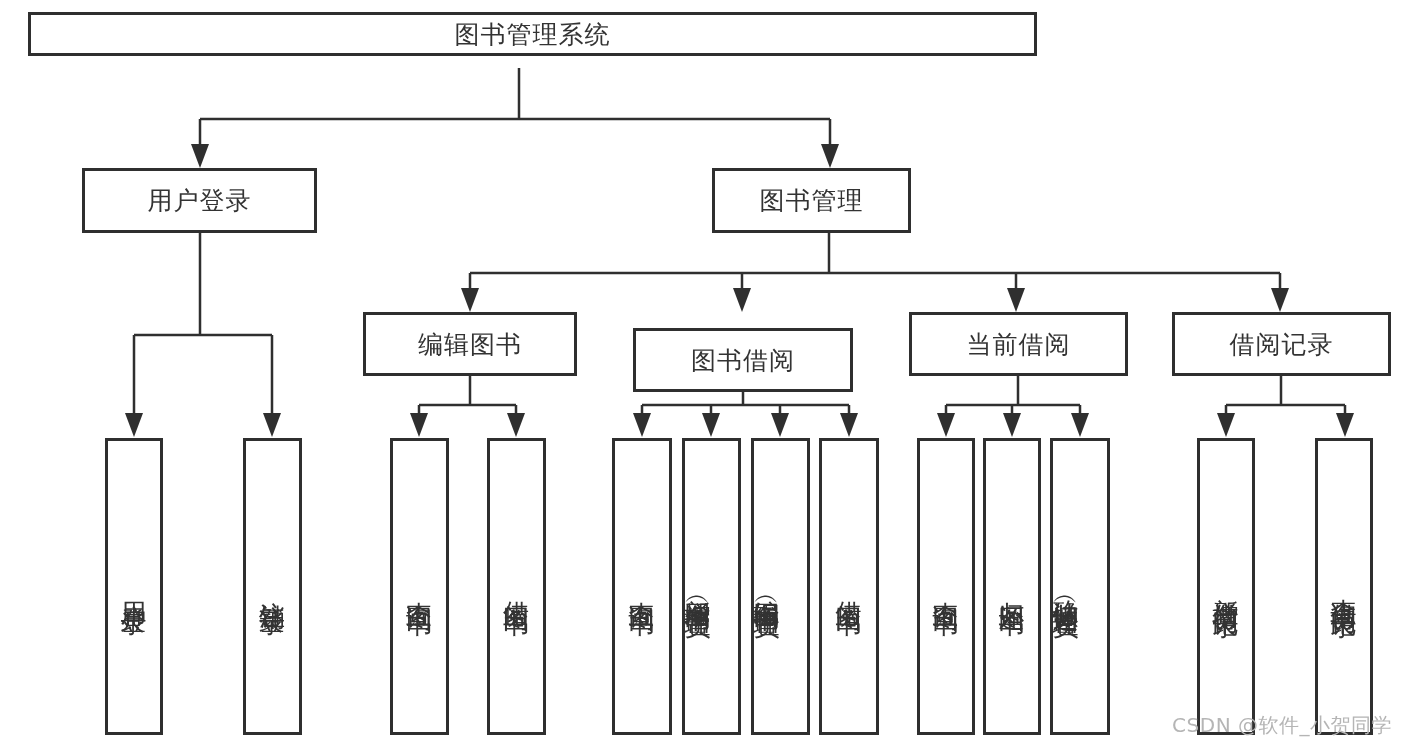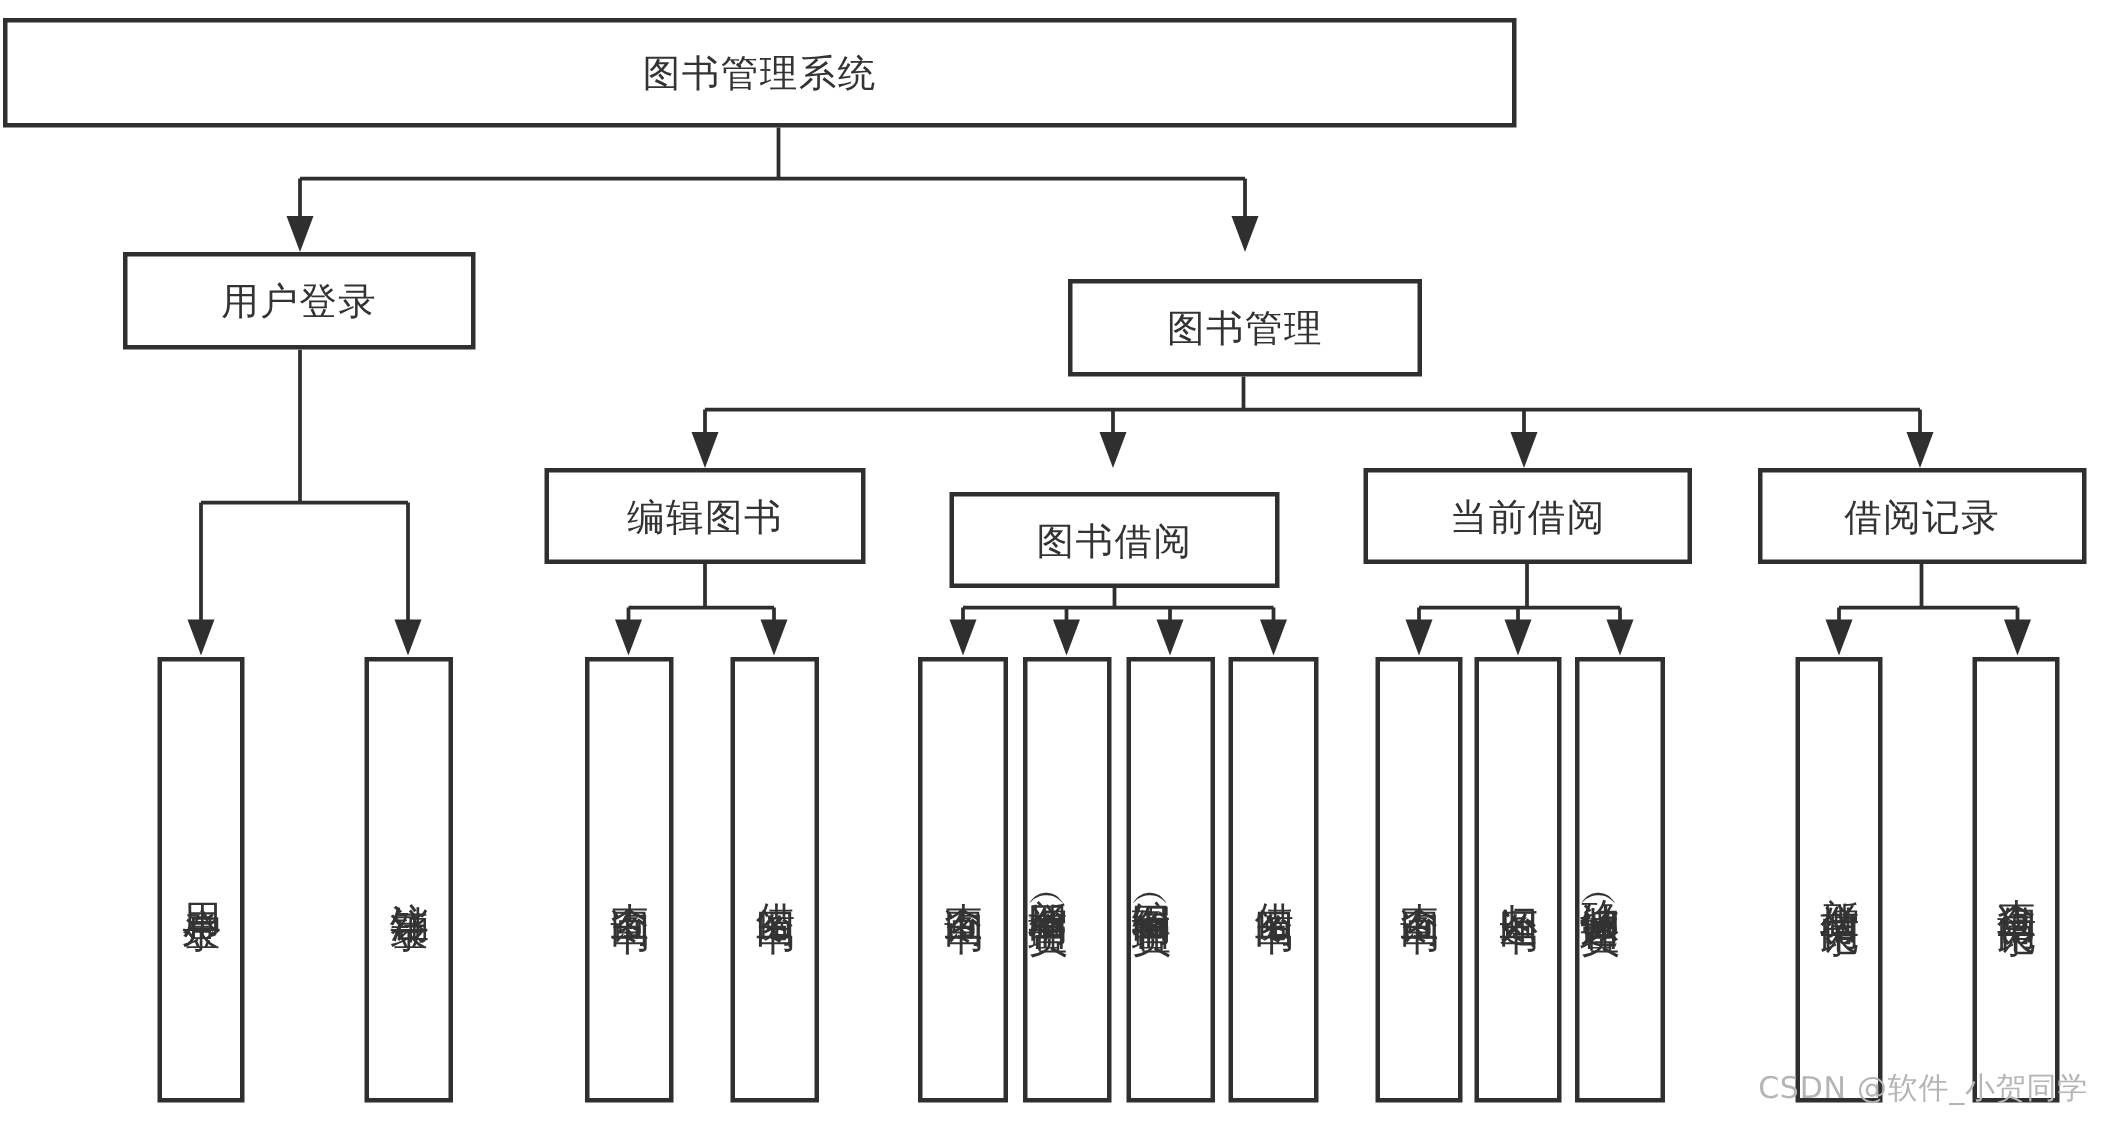--- a/index.html
+++ b/index.html
@@ -93,28 +93,28 @@
       <polygon class="ah" points="1071,413 1089,413 1080,437"></polygon>
     </g>
 
     <g>
       <path class="ln" d="M1281 376 V405 M1226 405 H1345 M1226 405 V415 M1345 405 V415"></path>
       <polygon class="ah" points="1217,413 1235,413 1226,437"></polygon>
       <polygon class="ah" points="1336,413 1354,413 1345,437"></polygon>
     </g>
   </svg>
 
-  <div class="hbox" style="left:2px;top:12px;width:1009px;height:73px">
+  <div class="hbox" style="left:28px;top:12px;width:1009px;height:44px">
     <span>图书管理系统</span>
   </div>
 
   <div class="hbox" style="left:82px;top:168px;width:235px;height:65px">
     <span>用户登录</span>
   </div>
-  <div class="hbox" style="left:712px;top:186px;width:236px;height:65px">
+  <div class="hbox" style="left:712px;top:168px;width:199px;height:65px">
     <span>图书管理</span>
   </div>
 
   <div class="hbox" style="left:363px;top:312px;width:214px;height:64px">
     <span>编辑图书</span>
   </div>
   <div class="hbox" style="left:633px;top:328px;width:220px;height:64px">
     <span>图书借阅</span>
   </div>
   <div class="hbox" style="left:909px;top:312px;width:219px;height:64px">

